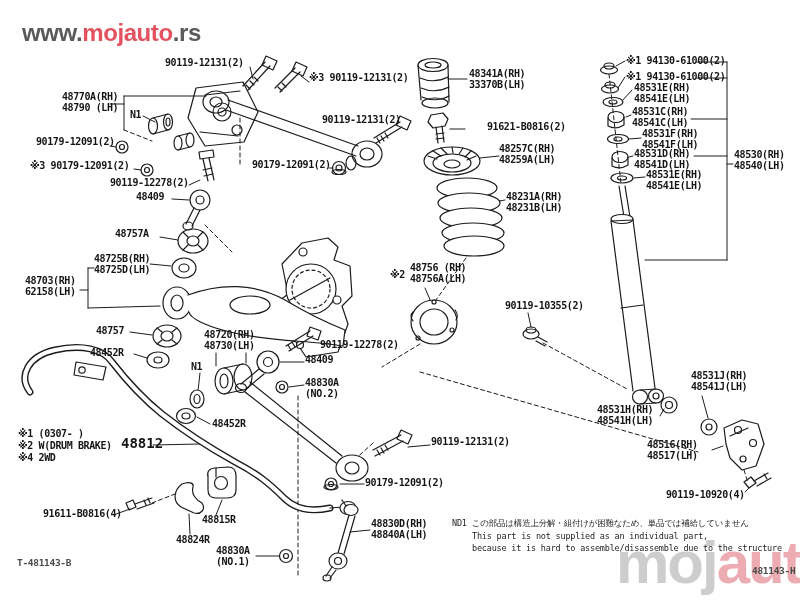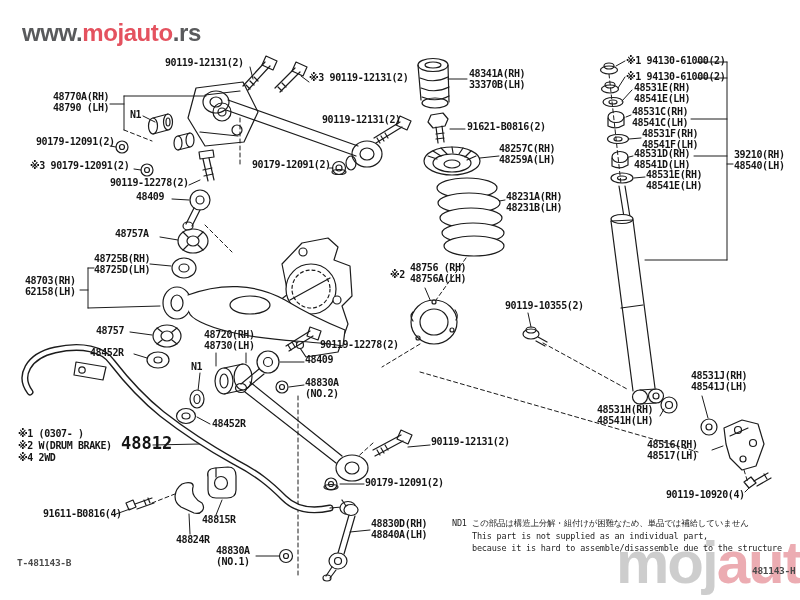--- a/index.html
+++ b/index.html
@@ -1,21 +1,21 @@
 <!DOCTYPE html>
 <html><head>
 <meta charset="utf-8">
 <style>
   html,body{margin:0;padding:0;background:#fff;}
   .stage{position:relative;width:800px;height:600px;background:#ffffff;overflow:hidden;
          font-family:"DejaVu Sans Mono","DejaVu Sans",monospace;}
   svg.art{position:absolute;left:0;top:0;}
   .lbl{position:absolute;font-size:10px;font-weight:bold;line-height:10.5px;color:#141414;
        white-space:pre-line;letter-spacing:-0.4px;}
-  .lbl.big{font-size:17px;letter-spacing:0;}
+  .lbl.big{font-size:14px;letter-spacing:0;}
   .logo{position:absolute;left:22px;top:19px;font-family:"Liberation Sans","DejaVu Sans",sans-serif;
         font-size:24px;font-weight:bold;letter-spacing:-0.4px;cursor:pointer;}
   .logo .lg-gray{color:#595a5c;}
   .logo .lg-red{color:#e4525f;}
   .watermark{position:absolute;left:616px;top:528px;font-family:"Liberation Sans","DejaVu Sans",sans-serif;
              font-size:60px;font-weight:bold;letter-spacing:-2px;white-space:nowrap;z-index:1;}
   .watermark .wm-gray{color:rgba(150,150,150,0.48);}
   .watermark .wm-red{color:rgba(216,82,94,0.48);}
   .note{position:absolute;left:452px;top:517px;font-size:8.5px;line-height:12.5px;color:#1e1e1e;
         letter-spacing:-0.2px;z-index:2;}
@@ -349,49 +349,49 @@
   <div class="logo">
     <span class="lg-gray">www.</span><span class="lg-red">mojauto</span><span class="lg-gray">.rs</span>
   </div>
 
   <div class="watermark">
     <span class="wm-gray">moj</span><span class="wm-red">auto</span>
   </div>
 
   <div class="lbl" style="left:165px;top:58px">90119-12131(2)</div>
   <div class="lbl" style="left:309px;top:73px">※3 90119-12131(2)</div>
-  <div class="lbl" style="left:53px;top:92px">48770A(RH)
+  <div class="lbl" style="left:62px;top:92px">48770A(RH)
 48790 (LH)</div>
   <div class="lbl" style="left:130px;top:110px">N1</div>
   <div class="lbl" style="left:36px;top:137px">90179-12091(2)</div>
   <div class="lbl" style="left:30px;top:161px">※3 90179-12091(2)</div>
   <div class="lbl" style="left:110px;top:178px">90119-12278(2)</div>
   <div class="lbl" style="left:136px;top:192px">48409</div>
   <div class="lbl" style="left:252px;top:160px">90179-12091(2)</div>
   <div class="lbl" style="left:322px;top:115px">90119-12131(2)</div>
   <div class="lbl" style="left:469px;top:69px">48341A(RH)
 33370B(LH)</div>
-  <div class="lbl" style="left:467px;top:122px">91621-B0816(2)</div>
+  <div class="lbl" style="left:487px;top:122px">91621-B0816(2)</div>
   <div class="lbl" style="left:499px;top:144px">48257C(RH)
 48259A(LH)</div>
   <div class="lbl" style="left:506px;top:192px">48231A(RH)
 48231B(LH)</div>
   <div class="lbl" style="left:626px;top:56px">※1 94130-61000(2)</div>
   <div class="lbl" style="left:626px;top:72px">※1 94130-61000(2)</div>
   <div class="lbl" style="left:634px;top:83px">48531E(RH)
 48541E(LH)</div>
   <div class="lbl" style="left:632px;top:107px">48531C(RH)
 48541C(LH)</div>
   <div class="lbl" style="left:642px;top:129px">48531F(RH)
 48541F(LH)</div>
   <div class="lbl" style="left:634px;top:149px">48531D(RH)
 48541D(LH)</div>
   <div class="lbl" style="left:646px;top:170px">48531E(RH)
 48541E(LH)</div>
-  <div class="lbl" style="left:734px;top:150px">39210(RH)
+  <div class="lbl" style="left:734px;top:150px">48530(RH)
 48540(LH)</div>
   <div class="lbl" style="left:115px;top:229px">48757A</div>
   <div class="lbl" style="left:94px;top:254px">48725B(RH)
 48725D(LH)</div>
   <div class="lbl" style="left:25px;top:276px">48703(RH)
 62158(LH)</div>
   <div class="lbl" style="left:410px;top:263px">48756 (RH)
 48756A(LH)</div>
   <div class="lbl" style="left:390px;top:270px">※2</div>
   <div class="lbl" style="left:96px;top:326px">48757</div>

